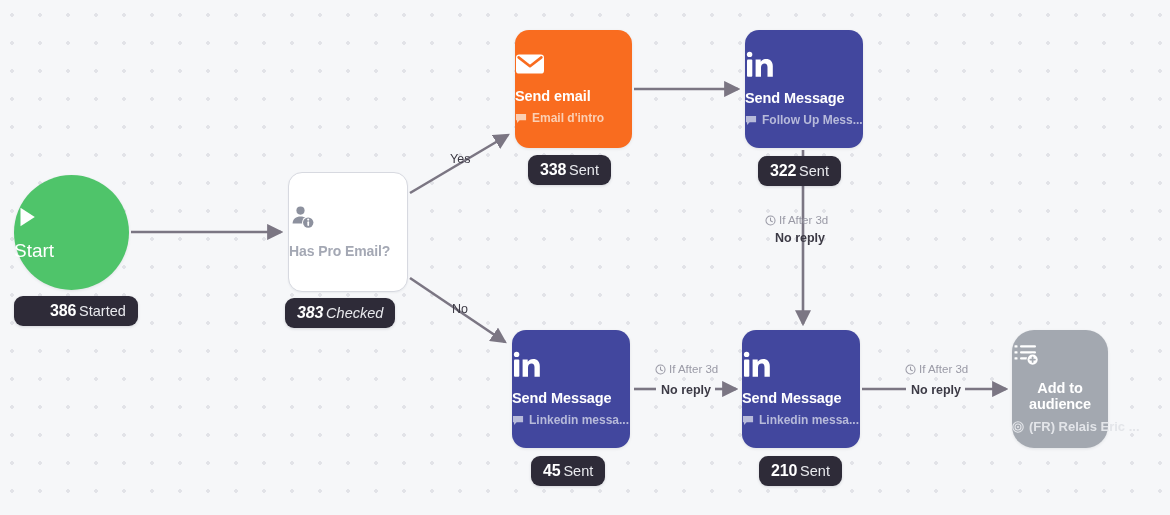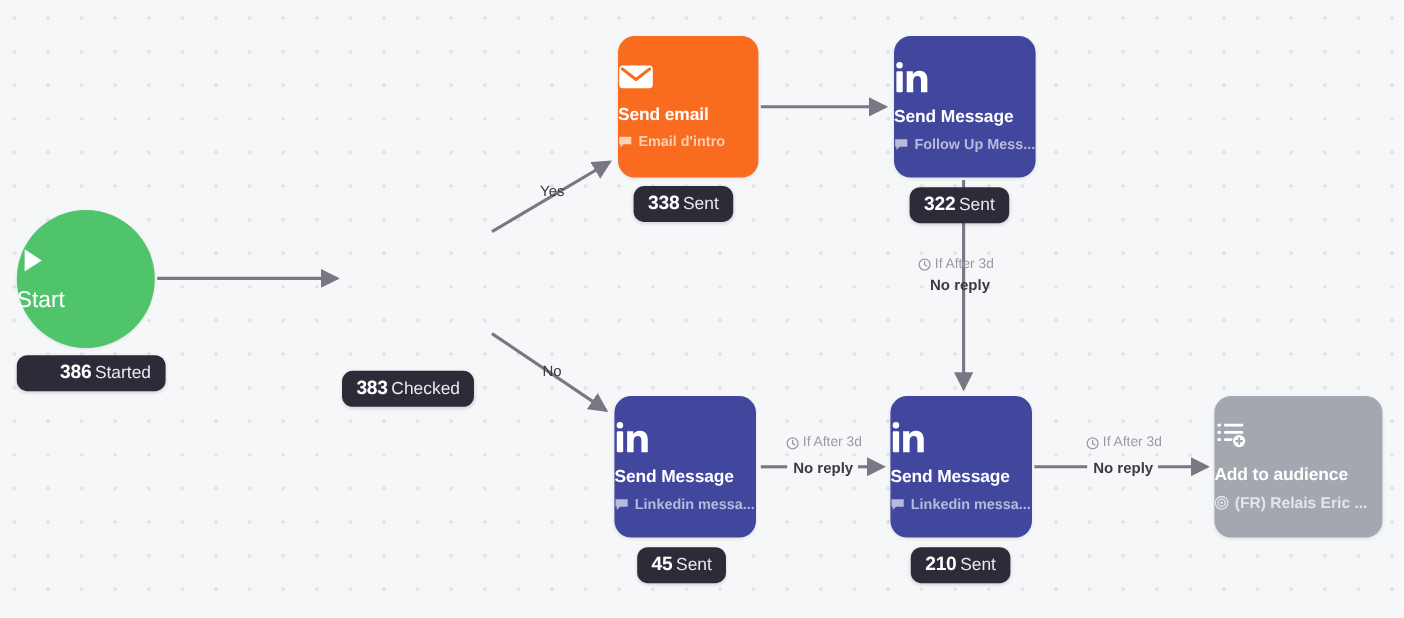--- a/index.html
+++ b/index.html
@@ -127,25 +127,26 @@
   .li-node .node-sub { color: #b7bada; }
   .li-node .node-icon { margin-bottom: 12px; }
   #node-li-top   { left: 745px; top: 30px; }
   #node-li-bot-l { left: 512px; top: 330px; }
   #node-li-bot-m { left: 742px; top: 330px; }
 
   
   .aud-node {
     left: 1012px;
     top: 330px;
-    width: 140px;
+    width: 96px;
     height: 118px;
     background: #a3a8b0;
     color: #ffffff;
     box-shadow: 0 1px 3px rgba(40,45,60,.10);
+    border-radius: 22px;
   }
   .aud-node .node-sub { color: #e3e5e9; font-size: 13px; }
   .aud-node .node-title { font-size: 14.5px; }
 
   
   .badge {
     position: absolute;
     background: #2e2b38;
     border-radius: 9px;
     height: 30px;
@@ -162,21 +163,21 @@
     font-weight: bold;
     letter-spacing: -0.2px;
   }
   .badge-lbl {
     color: #e9eaee;
     font-size: 14.5px;
     font-weight: normal;
   }
 
   #badge-start   { left: 14px;   top: 296px; padding-left: 36px; }
-  #badge-cond    { left: 285px;  top: 309px; }
+  #badge-cond    { left: 285px;  top: 298px; font-style: italic; }
   #badge-email   { left: 528px;  top: 155px; }
   #badge-li-top  { left: 758px;  top: 156px; }
   #badge-li-bl   { left: 531px;  top: 456px; }
   #badge-li-bm   { left: 759px;  top: 456px; }
   #badge-aud     { left: 1010px; top: 454px; }
 
   
   .edge-label {
     position: absolute;
     font-size: 12.5px;
@@ -282,20 +283,33 @@
         <path d="M6 3.4 L19.2 12 L6 20.6 Z" fill="#ffffff"></path>
       </svg>
     </span>
     <div class="start-label">Start</div>
   </div>
   <div class="badge" id="badge-start">
     <span class="badge-num">386</span>
     <span class="badge-lbl">Started</span>
   </div>
 
+  <div class="node cond-node">
+    <span class="node-icon">
+      <svg width="28" height="28" viewBox="0 0 28 28">
+        <circle cx="11.5" cy="6.6" r="4.1" fill="#8d919e"></circle>
+        <path d="M3.6 19.6 C3.6 14.9 7.2 12.4 11.5 12.4 C15.8 12.4 19.4 14.9 19.4 19.6 Z" fill="#8d919e"></path>
+        <circle cx="19.2" cy="18.6" r="6.2" fill="#ffffff"></circle>
+        <circle cx="19.2" cy="18.6" r="5.2" fill="#8d919e"></circle>
+        <circle cx="19.2" cy="15.6" r="1.05" fill="#ffffff"></circle>
+        <rect x="18.35" y="17.3" width="1.75" height="4.6" rx="0.85" fill="#ffffff"></rect>
+      </svg>
+    </span>
+    <div class="node-title">Has Pro Email?</div>
+  </div>
   <div class="badge" id="badge-cond">
     <span class="badge-num">383</span>
     <span class="badge-lbl">Checked</span>
   </div>
 
   <div class="node email-node">
     <span class="node-icon">
       <svg width="30" height="22" viewBox="0 0 30 22">
         <rect x="1" y="1.6" width="28" height="19" rx="3.2" fill="#ffffff"></rect>
         <path d="M3.6 4.4 L15 13.2 L26.4 4.4" fill="none" stroke="#f96c1f" stroke-width="2.6" stroke-linecap="round" stroke-linejoin="round"></path>

